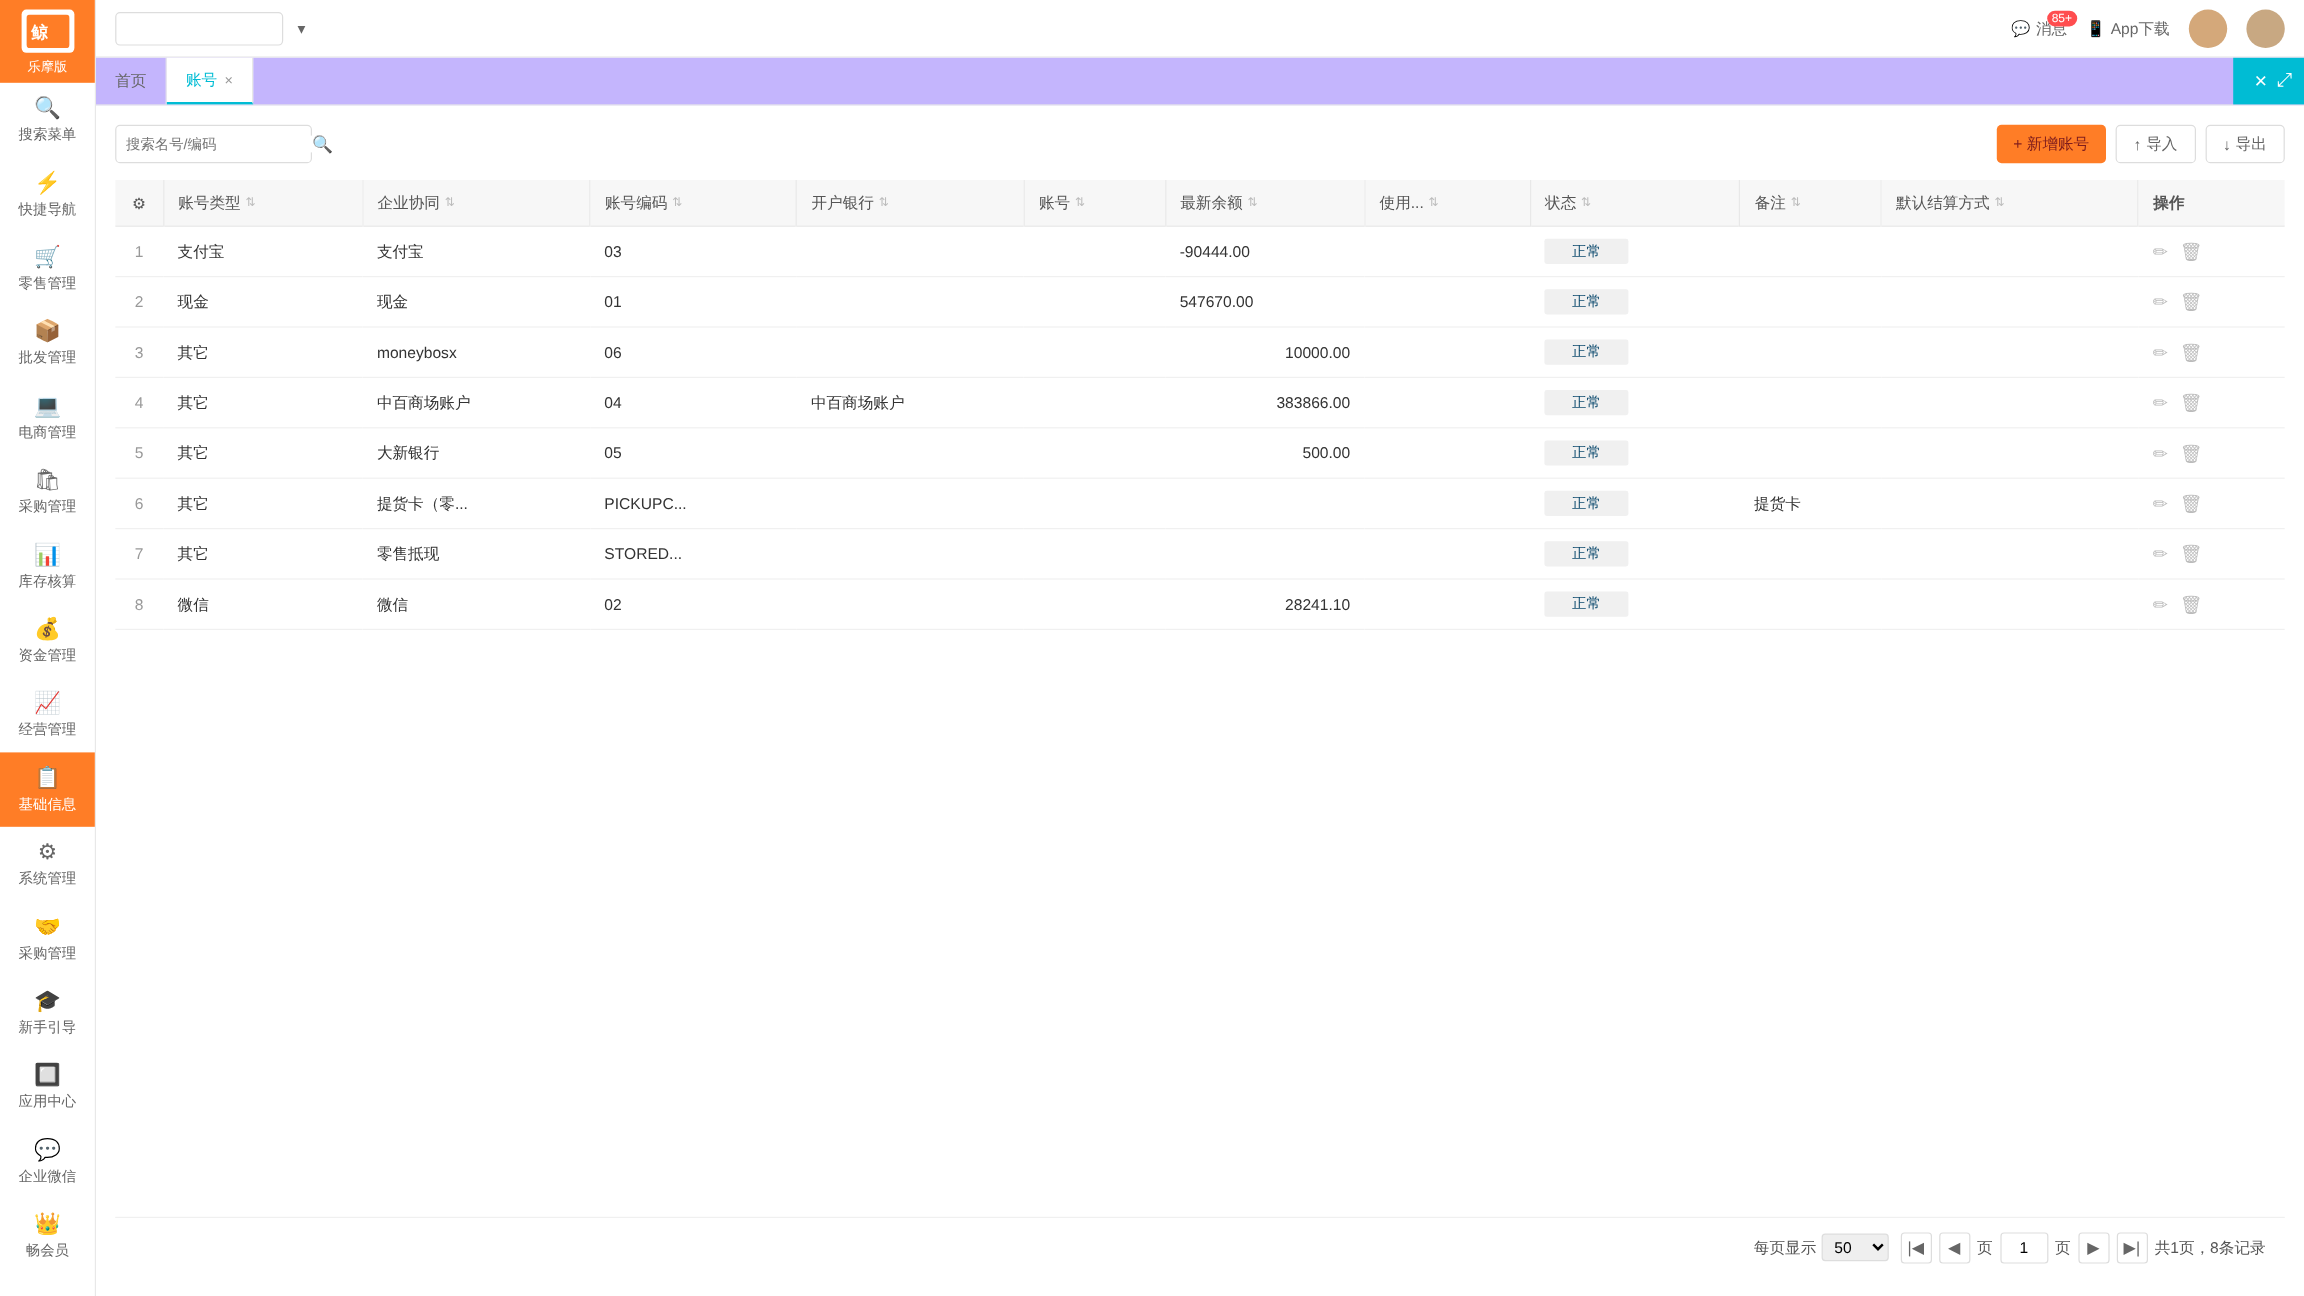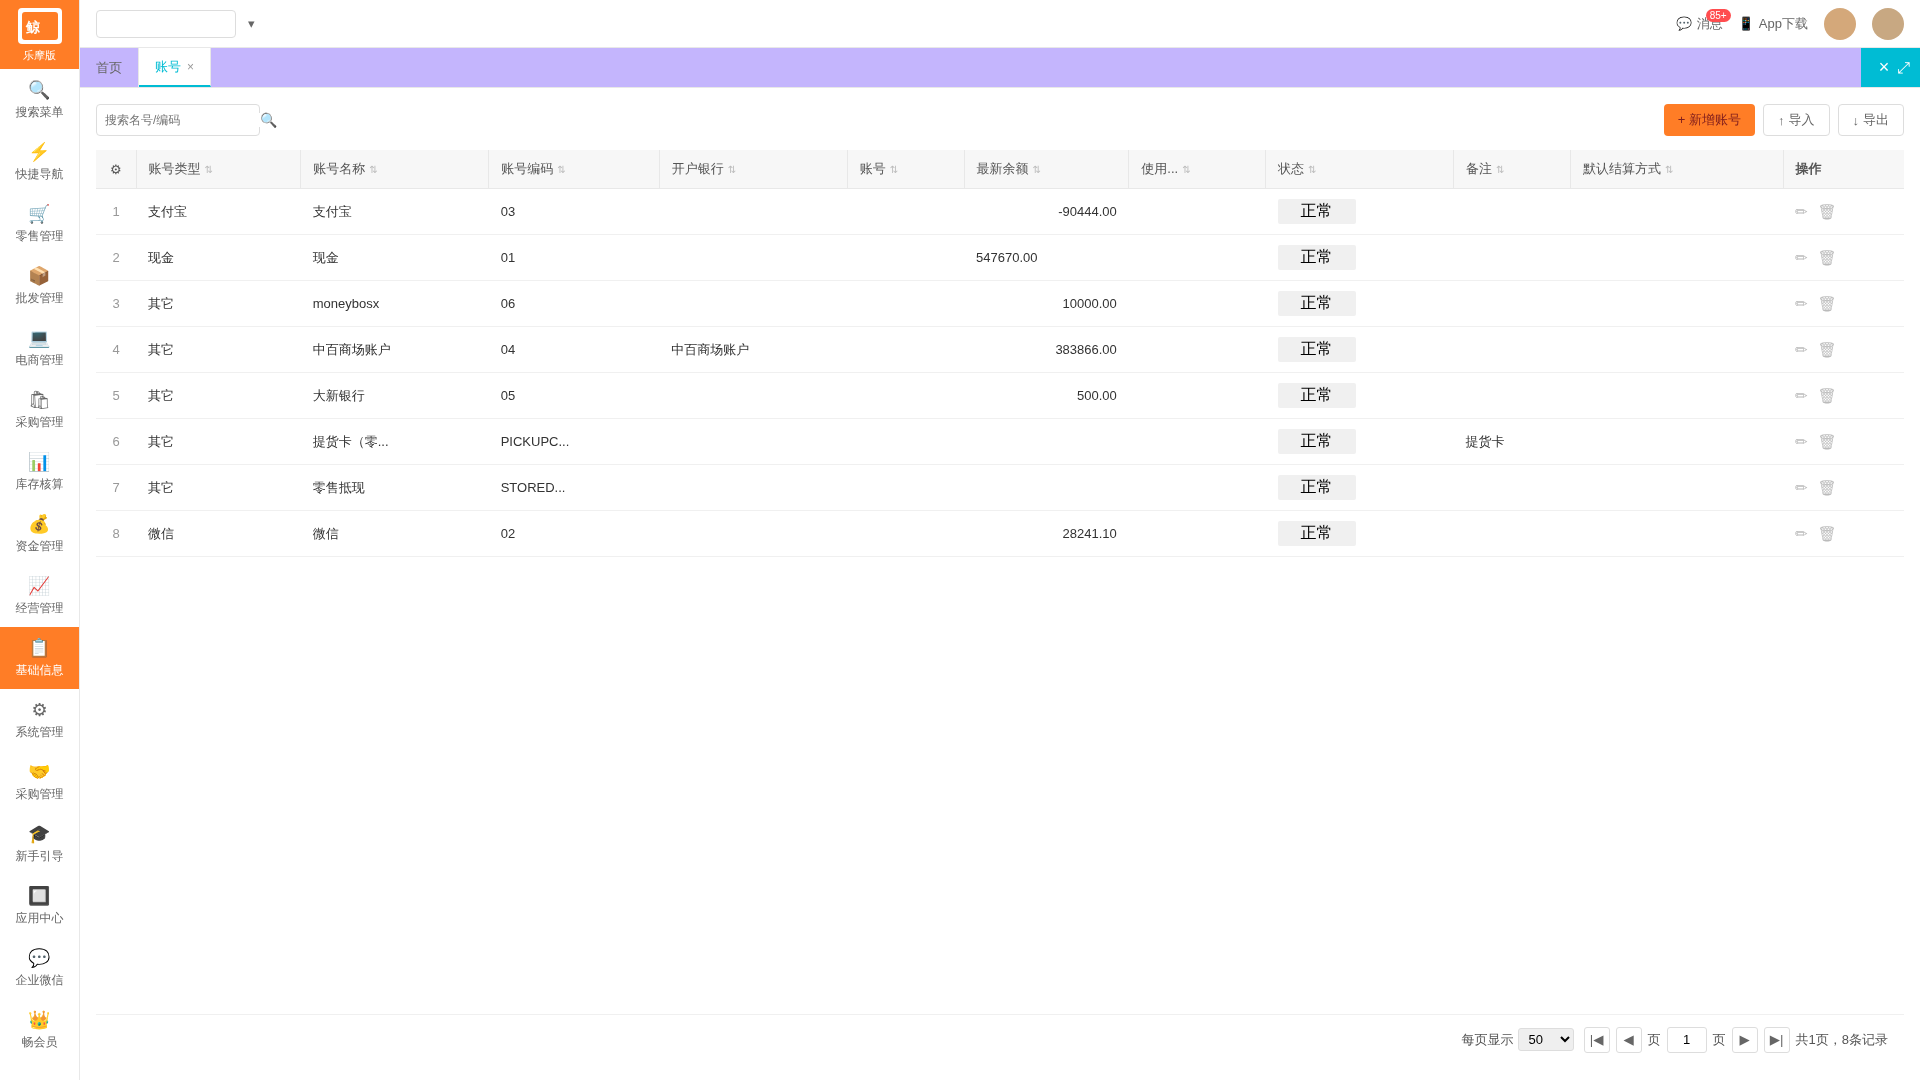--- a/index.html
+++ b/index.html
@@ -247,23 +247,23 @@
     tbody td {
       padding: 10px 12px;
       color: #333;
       white-space: nowrap;
     }
     .row-num { color: #999; text-align: center; }
     .status-badge {
       display: inline-block;
       padding: 2px 23px;
       border-radius: 2px;
-      font-size: 16px;
+      font-size: 12px;
       background: #f0f0f0;
-      color: #000000;
+      color: #0c4a6e;
     }
     .action-btns { display: flex; gap: 10px; }
     .action-btn { color: #bbb; cursor: pointer; font-size: 15px; }
 
     
     .th-settings { text-align: center; width: 40px; cursor: pointer; }
 
     
     .pagination-bar {
       height: 50px;
@@ -468,21 +468,21 @@
             <tr>
               <th class="th-settings">⚙</th>
               <th>
                 <div class="th-sort">
                   <span>账号类型</span>
                   <span class="sort-icon">⇅</span>
                 </div>
               </th>
               <th>
                 <div class="th-sort">
-                  <span>账号名称</span>
+                  <span>企业协同</span>
                   <span class="sort-icon">⇅</span>
                 </div>
               </th>
               <th>
                 <div class="th-sort">
                   <span>账号编码</span>
                   <span class="sort-icon">⇅</span>
                 </div>
               </th>
               <th>
@@ -531,21 +531,21 @@
             </tr>
           </thead>
           <tbody id="table-body">
           <tr>
     <td class="row-num">1</td>
     <td>支付宝</td>
     <td>支付宝</td>
     <td>03</td>
     <td></td>
     <td></td>
-    <td style="text-align:right">-90444.00</td>
+    <td style="">-90444.00</td>
     <td></td>
     <td><span class="status-badge">正常</span></td>
     <td></td>
     <td></td>
     <td>
       <div class="action-btns">
         <span class="action-btn" title="编辑">✏</span>
         <span class="action-btn" title="删除">🗑</span>
       </div>
     </td>

